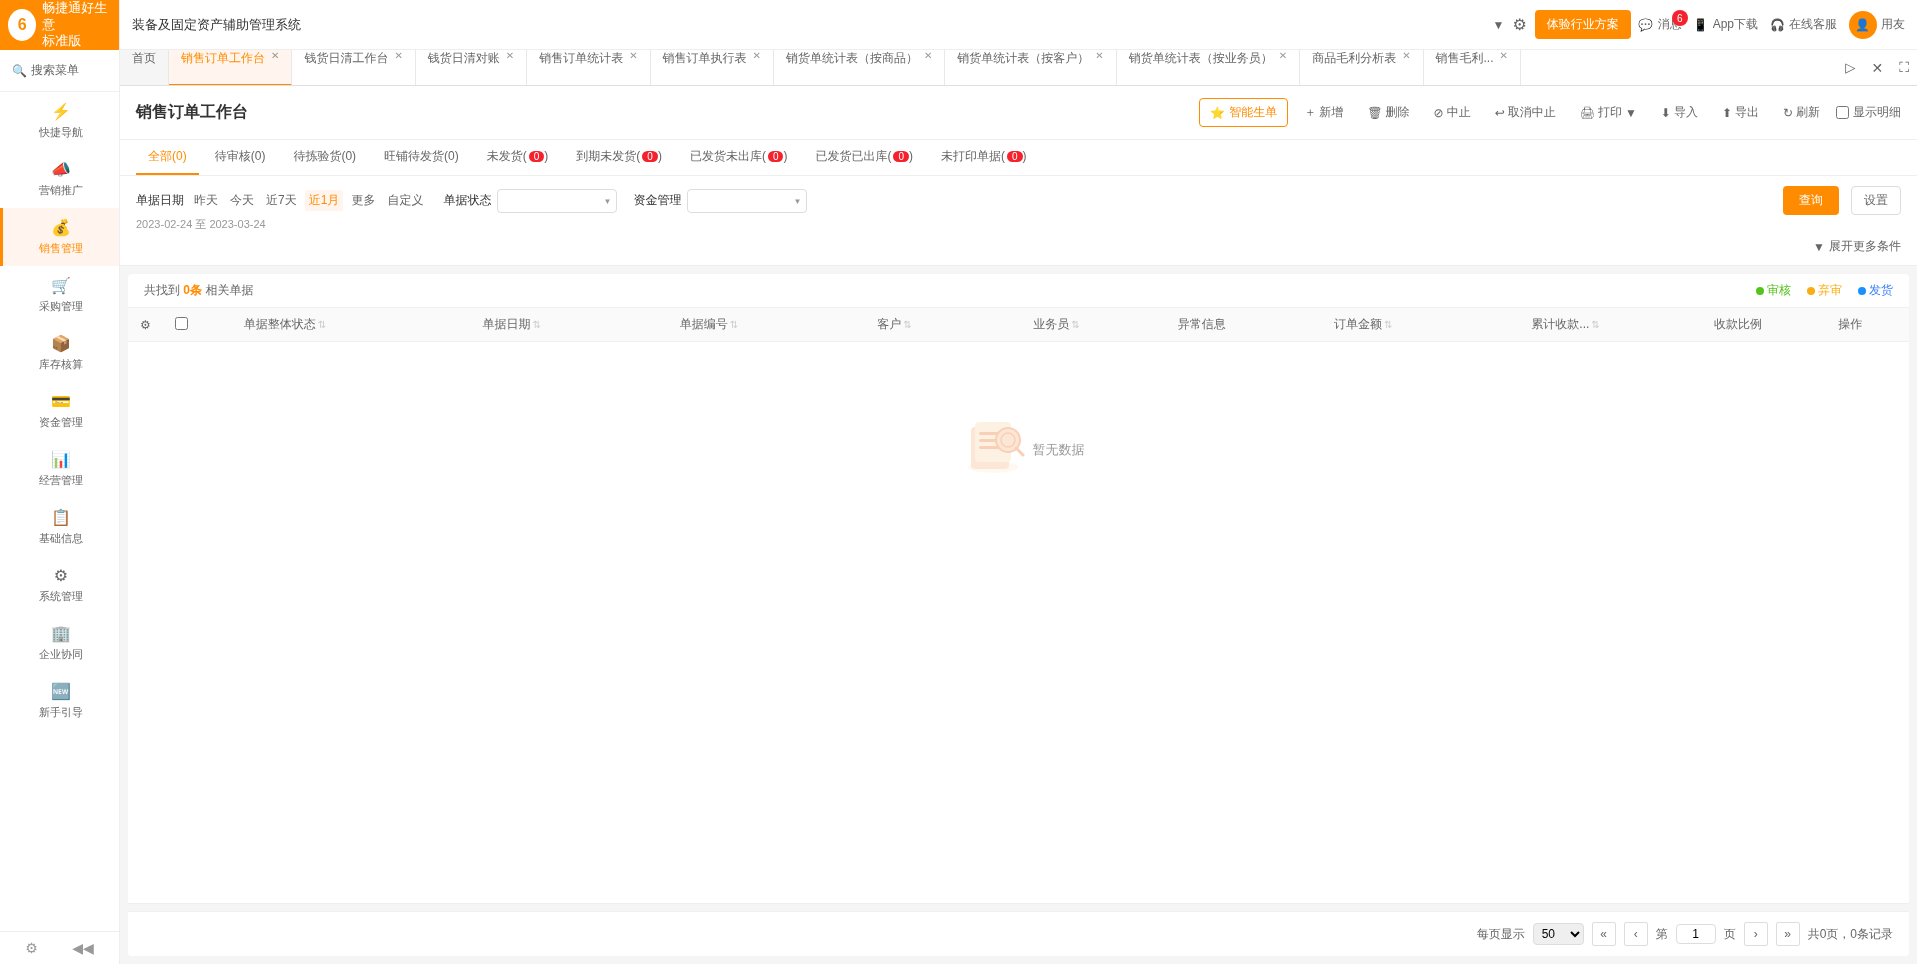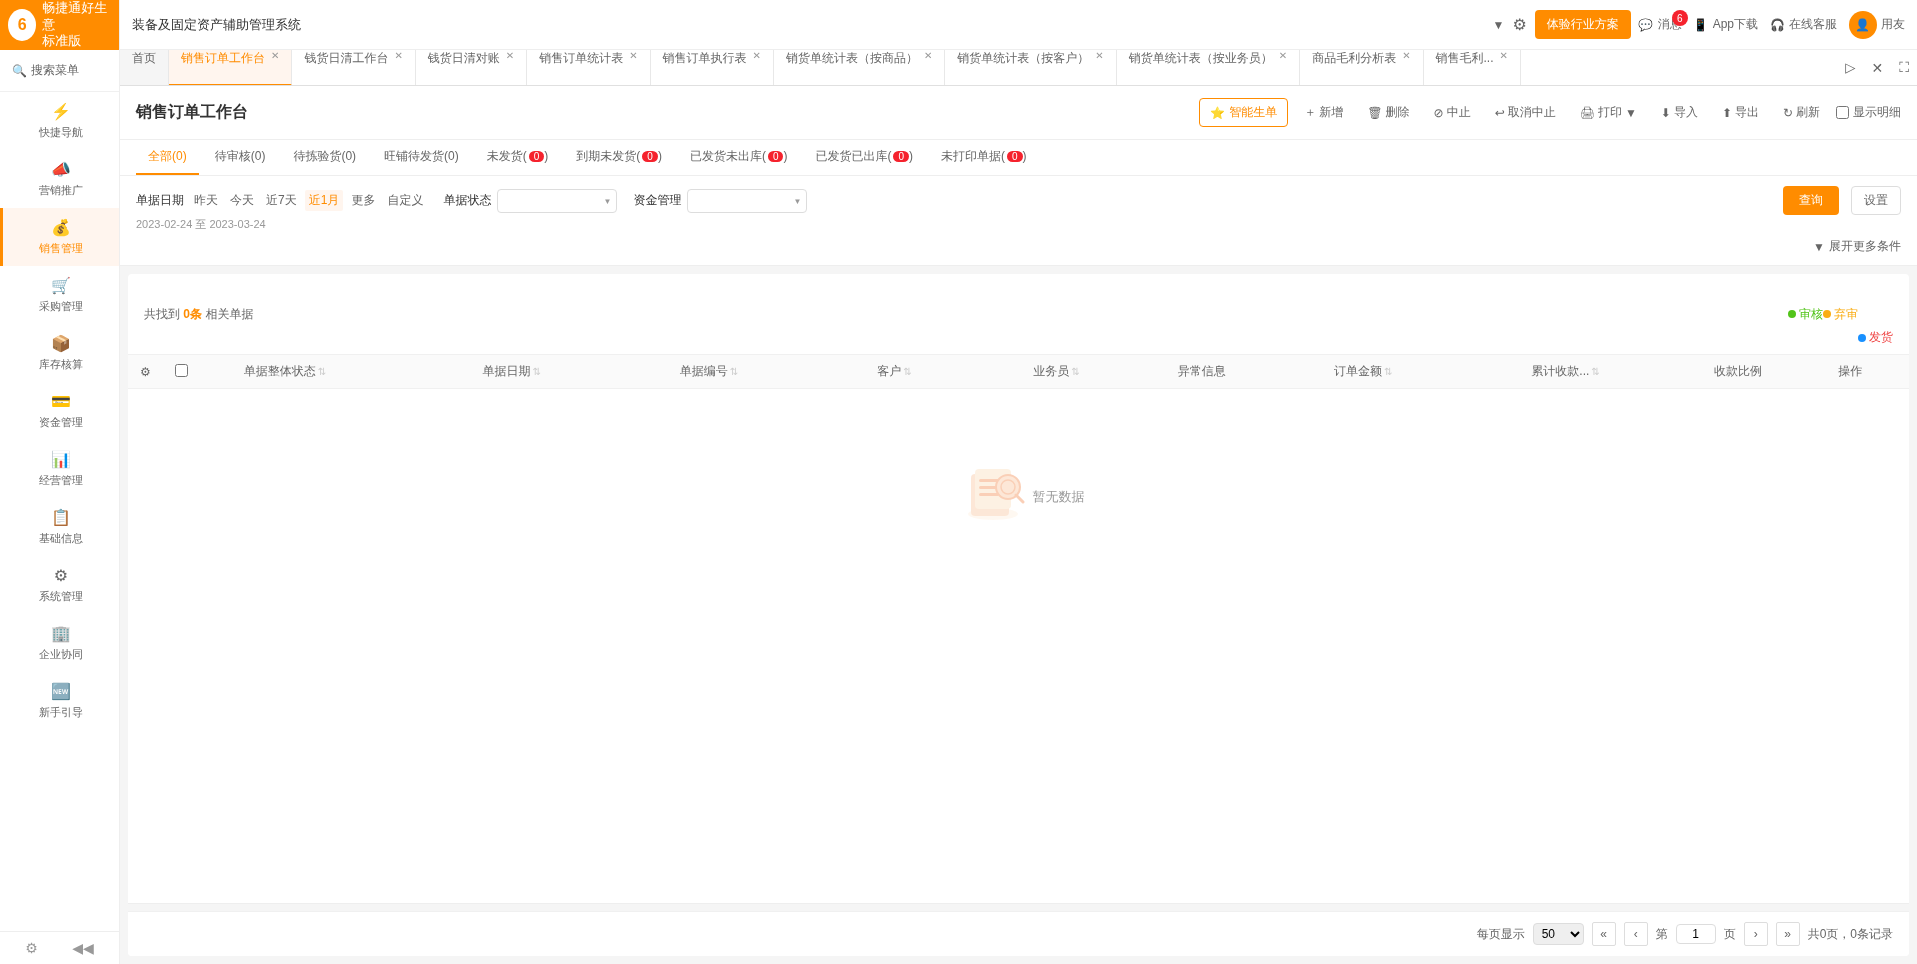--- a/index.html
+++ b/index.html
@@ -71,25 +71,25 @@
     .filter-date-btn.active { color: #ff8c00; background: #fff5ee; border-radius: 2px; }
     .filter-date-range { font-size: 11px; color: #999; margin-top: 2px; }
     .filter-select { border: 1px solid #ddd; border-radius: 4px; padding: 4px 24px 4px 8px; font-size: 12px; color: #666; background: #fff; cursor: pointer; min-width: 120px; appearance: none; }
     .filter-expand { display: flex; align-items: center; gap: 4px; color: #666; cursor: pointer; font-size: 12px; margin-left: auto; }
     .filter-right { display: flex; align-items: center; gap: 12px; margin-left: auto; }
 
     
     .table-area { background: #fff; flex: 1; margin: 8px; border-radius: 4px; display: flex; flex-direction: column; overflow: hidden; }
     .table-info { padding: 8px 16px; display: flex; align-items: center; justify-content: space-between; font-size: 12px; color: #666; border-bottom: 1px solid #f0f0f0; }
     .table-info-left .count { color: #ff8c00; font-weight: bold; }
-    .table-info-right { display: flex; gap: 0; }
+    .table-info-right { display: flex; gap: 16px; }
     .table-action-btn { background: none; border: none; cursor: pointer; font-size: 12px; color: #666; display: flex; align-items: center; gap: 3px; }
     .table-action-btn.audit { color: #52c41a; }
     .table-action-btn.cancel-audit { color: #faad14; }
-    .table-action-btn.ship { color: #ef4444; margin-top: 47px; }
+    .table-action-btn.ship { color: #3b82f6; }
 
     table { width: 100%; border-collapse: collapse; font-size: 12px; }
     thead tr { background: #fafafa; }
     th { padding: 8px 12px; text-align: left; color: #666; font-weight: normal; border-bottom: 1px solid #f0f0f0; white-space: nowrap; }
     .col-sort { display: flex; align-items: center; gap: 2px; cursor: pointer; margin-left: 32px; }
     .sort-icon { color: #ccc; font-size: 10px; }
 
     
     .empty-state { flex: 1; display: flex; flex-direction: row; align-items: center; justify-content: center; padding: 60px; color: #ccc; }
     .empty-icon { width: 80px; height: 80px; font-size: 60px; margin-bottom: 16px; opacity: 0.5; }

